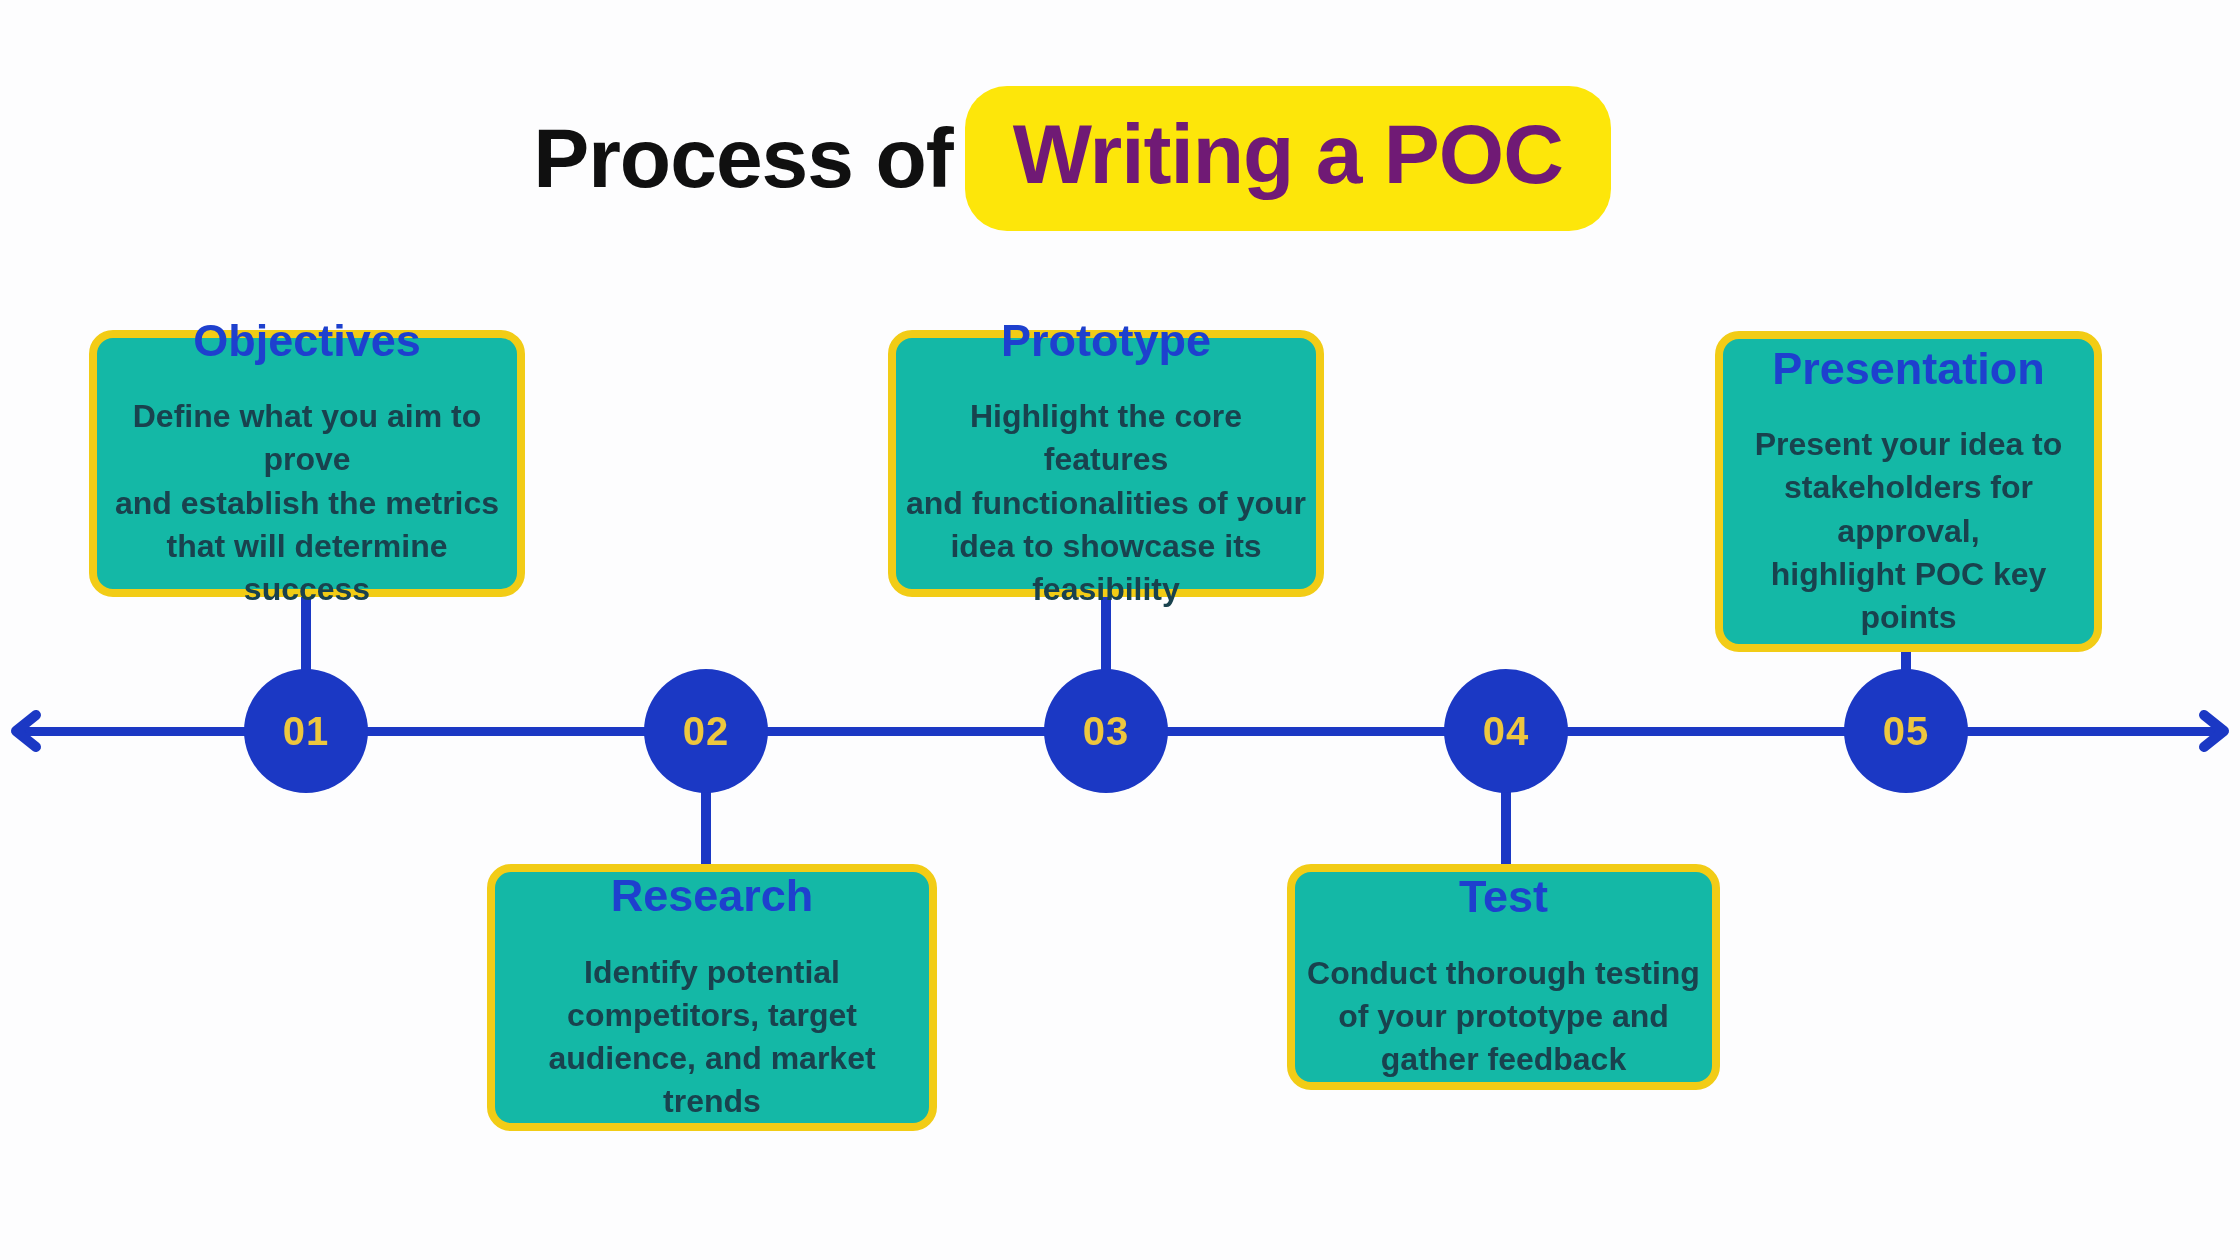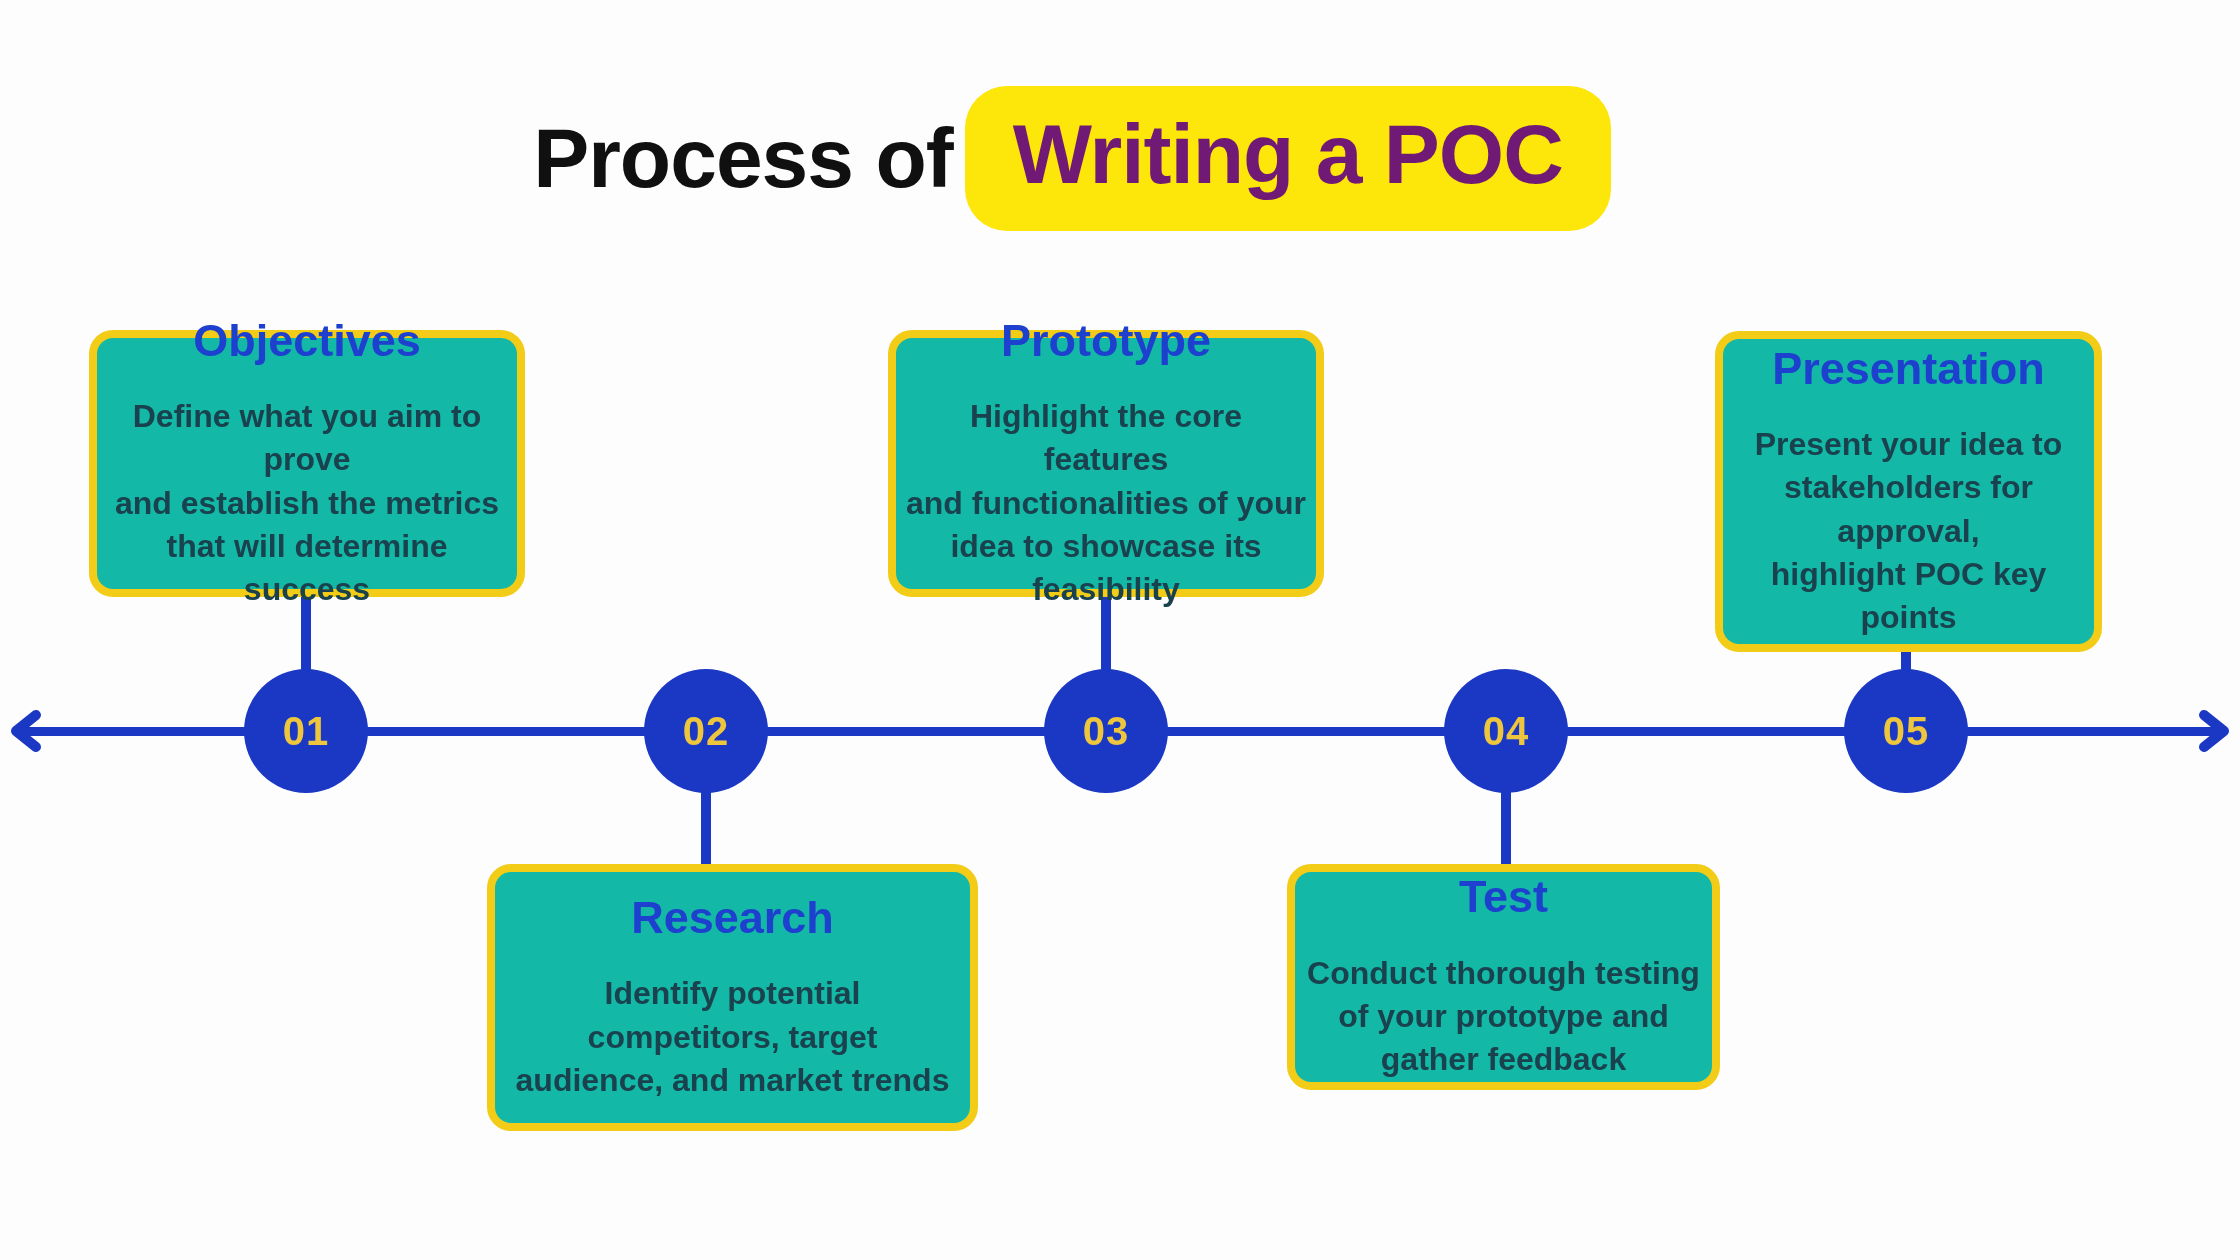--- a/index.html
+++ b/index.html
@@ -125,21 +125,21 @@
   }
   .card p {
     margin: 0;
     color: #19424e;
     font-size: 32px;
     font-weight: bold;
     line-height: 1.35;
     white-space: pre-line;
   }
   .card-1 { left: 89px;   top: 330px; width: 436px; height: 267px; }
-  .card-2 { left: 487px;  top: 864px; width: 491px; height: 267px; }
+  .card-2 { left: 487px;  top: 864px; width: 450px; height: 267px; }
   .card-3 { left: 888px;  top: 330px; width: 436px; height: 267px; }
   .card-4 { left: 1287px; top: 864px; width: 433px; height: 226px; }
   .card-5 { left: 1715px; top: 331px; width: 387px; height: 321px; }
 </style>
 </head>
 <body>
 
 <div class="canvas">
 
   <div class="title-row">

